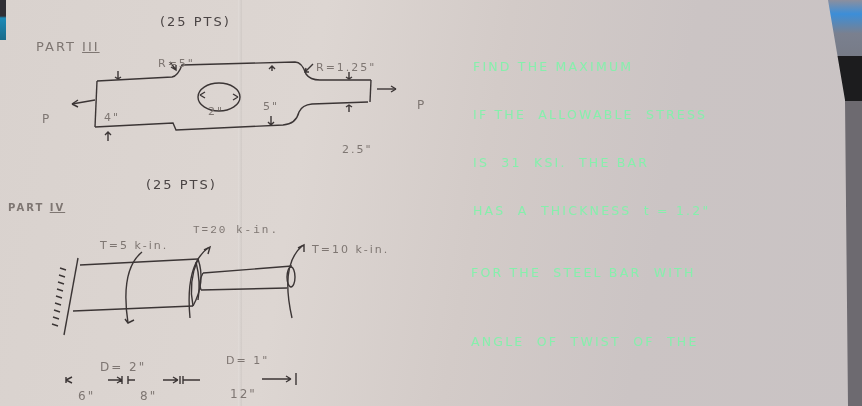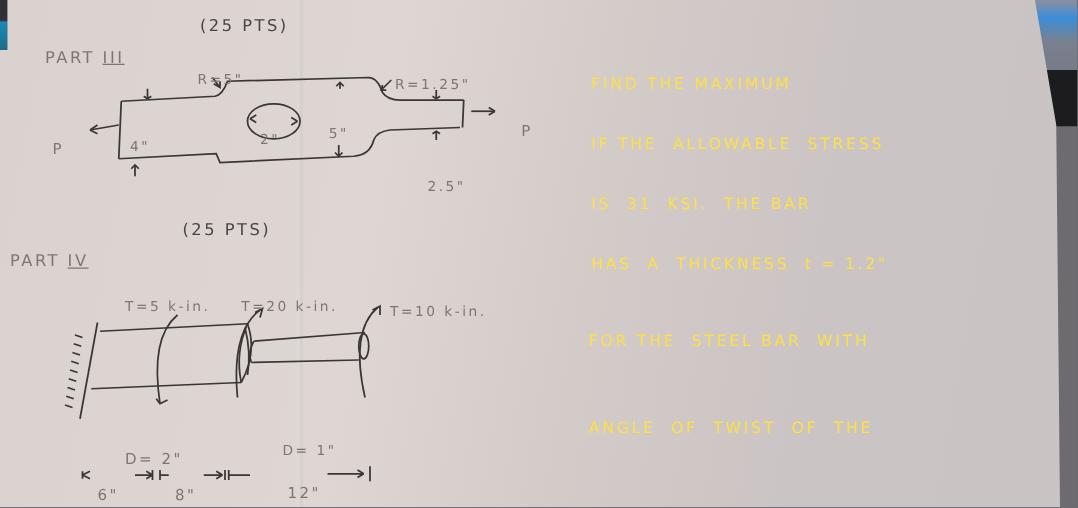--- a/index.html
+++ b/index.html
@@ -18,21 +18,21 @@
   }
   .fold { position: absolute; left: 238px; top: 0; width: 4px; height: 406px; background: linear-gradient(90deg, rgba(255,255,255,0.15), rgba(0,0,0,0.05)); }
   .hw {
     position: absolute; color: #3a3535; letter-spacing: 2px;
     font-family: "DejaVu Sans", sans-serif; font-size: 12px; white-space: nowrap;
   }
   .hw.light { color: #7e7672; margin-top: 17px; }
   .hw.label { font-size: 11px; }
   .roman { text-decoration: underline; text-decoration-thickness: 1px; }
   svg.diagram { position: absolute; left: 0; top: 0; }
-  .prob { position: absolute; color: #fde047; font-size: 12.5px; letter-spacing: 2.2px; line-height: 16px; white-space: pre; }
+  .prob { position: absolute; color: #86efac; font-size: 12.5px; letter-spacing: 2.2px; line-height: 16px; white-space: pre; }
   .sup { font-size: 8px; vertical-align: super; }
 </style>
 </head>
 <body>
 
 <div class="desk-blue"></div>
 <div class="desk-dark"></div>
 <div class="corner-tl"></div>
 
 <div class="paper"></div>
@@ -87,21 +87,21 @@
 <div class="hw light" style="left:42px;top:95px;">P</div>
 <div class="hw light" style="left:417px;top:81px;">P</div>
 
 <div class="prob" style="left:473px;top:27px;">
   <div>FIND THE MAXIMUM</div>
   <div>IF THE  ALLOWABLE  STRESS</div>
   <div>IS  31  KSI.  THE BAR</div>
   <div>HAS  A  THICKNESS  t = 1.2"</div>
 </div>
 
-<div class="hw light" style="left:8px;top:185px;font-size:13px;">
+<div class="hw light" style="left:8px;top:185px;font-size:10px;font-weight:bold;">
   <span>PART</span>
   <span class="roman">IV</span>
 </div>
 <div class="hw" style="left:146px;top:177px;font-size:13px;color:#4a4444;">(25 PTS)</div>
 
 <svg class="diagram" width="862" height="406">
   <g fill="none" stroke="#3b3535" stroke-width="1.4">
 
     <path d="M78 258 L64 335"></path>
     <path d="M66 270 L60 268 M65 277 L59 275 M64 284 L58 282 M63 291 L57 289 M62 298 L56 296 M61 305 L55 303 M60 312 L54 310 M59 319 L53 317 M58 326 L52 324"></path>
@@ -126,21 +126,21 @@
     <path d="M298 248 L304 245 L304 252"></path>
 
     <path d="M66 380 L72 377 M66 380 L72 383 M66 377 L66 383"></path>
     <path d="M108 380 L122 380 M122 380 L117 377 M122 380 L117 383 M122 376 L122 384"></path>
     <path d="M128 376 L128 384 M128 380 L135 380"></path>
     <path d="M163 380 L178 380 M178 380 L173 377 M178 380 L173 383 M180 376 L180 384 M183 376 L183 384 M183 380 L200 380"></path>
     <path d="M262 379 L291 379 M291 379 L286 376 M291 379 L286 382 M296 373 L296 385"></path>
   </g>
 </svg>
 <div class="hw label light" style="left:100px;top:222px;">T=5 k-in.</div>
-<div class="hw label light" style="left:193px;top:222px;">T=20 k-in.</div>
+<div class="hw label light" style="left:193px;top:207px;font-family:Liberation Mono, monospace;">T=20 k-in.</div>
 <div class="hw label light" style="left:312px;top:226px;">T=10 k-in.</div>
 <div class="hw light" style="left:100px;top:343px;">D= 2"</div>
 <div class="hw label light" style="left:226px;top:337px;">D= 1"</div>
 <div class="hw light" style="left:78px;top:372px;">6"</div>
 <div class="hw light" style="left:140px;top:372px;">8"</div>
 <div class="hw light" style="left:230px;top:370px;">12"</div>
 
 <div class="prob" style="left:471px;top:215px;line-height:23px;">
   <div>FOR THE  STEEL BAR  WITH</div>
   <div>ANGLE  OF  TWIST  OF  THE</div>

